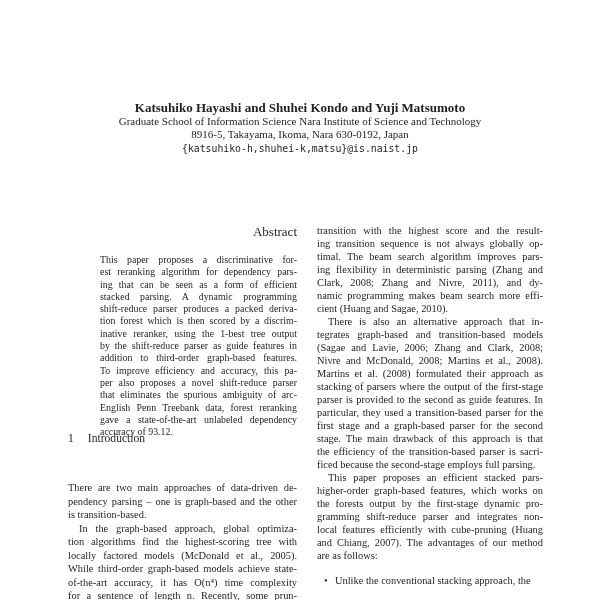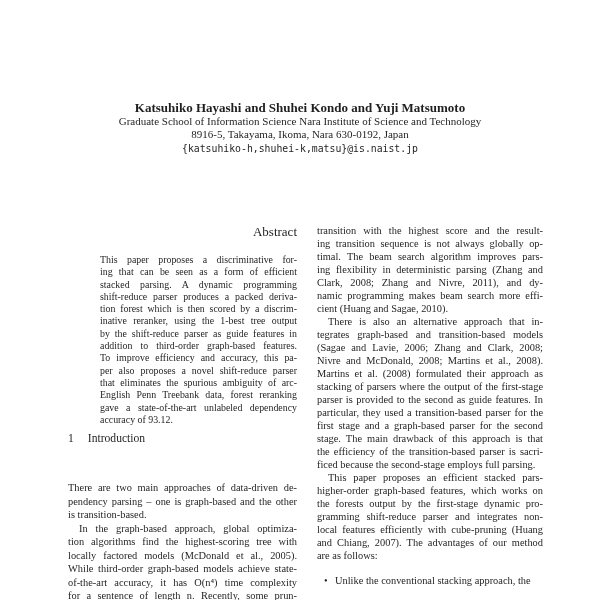--- a/index.html
+++ b/index.html
@@ -91,20 +91,21 @@
     <div class="authors">Katsuhiko Hayashi and Shuhei Kondo and Yuji Matsumoto</div>
     <div class="affiliation">Graduate School of Information Science Nara Institute of Science and Technology</div>
     <div class="address">8916-5, Takayama, Ikoma, Nara 630-0192, Japan</div>
     <div class="email">{katsuhiko-h,shuhei-k,matsu}@is.naist.jp</div>
   </div>
 
   <div class="abstract-heading">Abstract</div>
 
   <div class="abstract-body">
       <div class="line">This paper proposes a discriminative for-</div>
+      <div class="line">est reranking algorithm for dependency pars-</div>
       <div class="line">ing that can be seen as a form of efficient</div>
       <div class="line">stacked parsing. A dynamic programming</div>
       <div class="line">shift-reduce parser produces a packed deriva-</div>
       <div class="line">tion forest which is then scored by a discrim-</div>
       <div class="line">inative reranker, using the 1-best tree output</div>
       <div class="line">by the shift-reduce parser as guide features in</div>
       <div class="line">addition to third-order graph-based features.</div>
       <div class="line">To improve efficiency and accuracy, this pa-</div>
       <div class="line">per also proposes a novel shift-reduce parser</div>
       <div class="line">that eliminates the spurious ambiguity of arc-</div>

